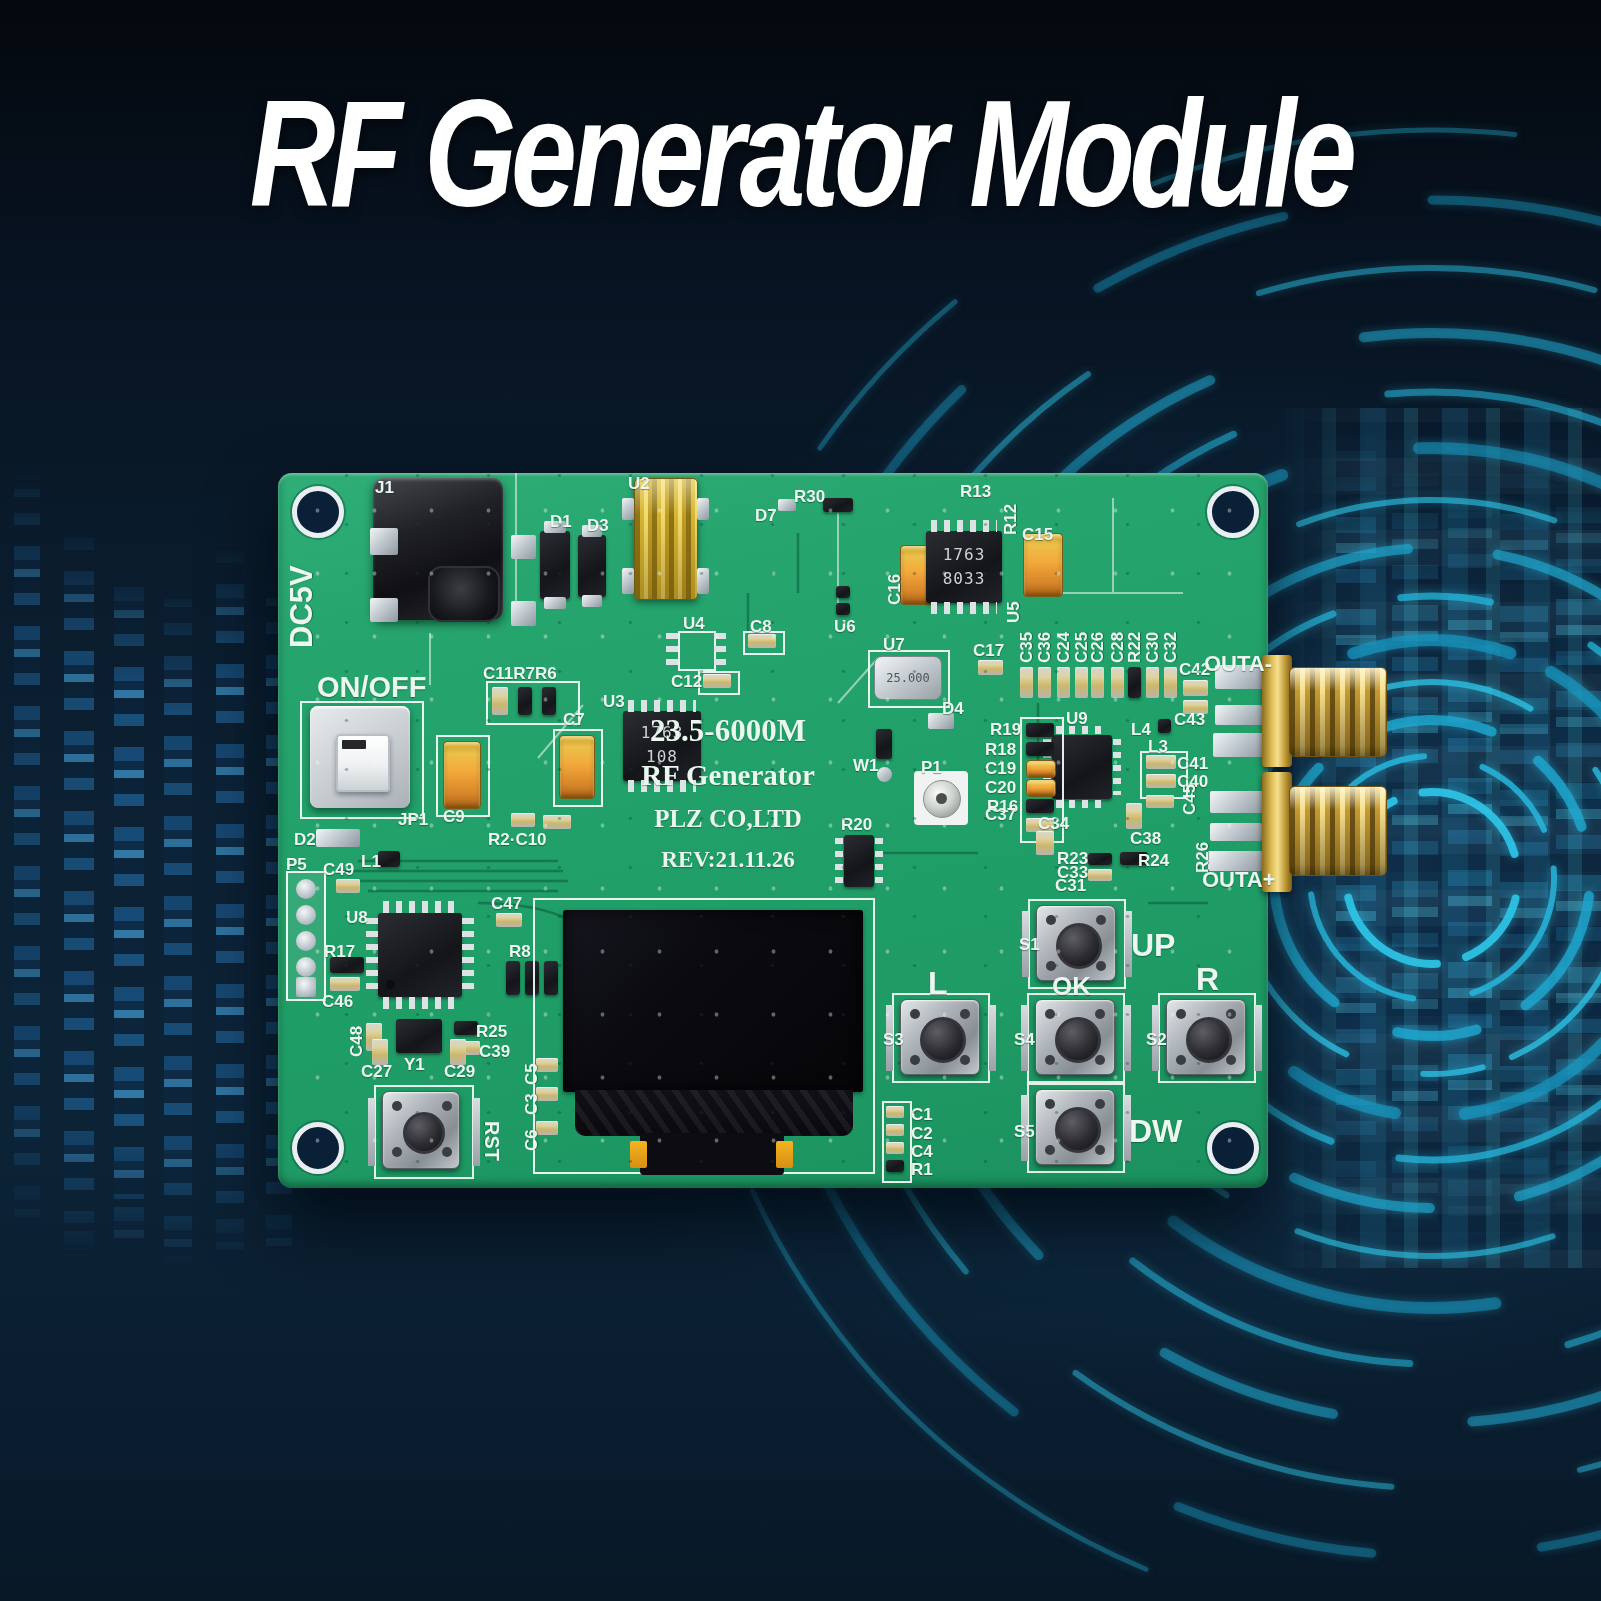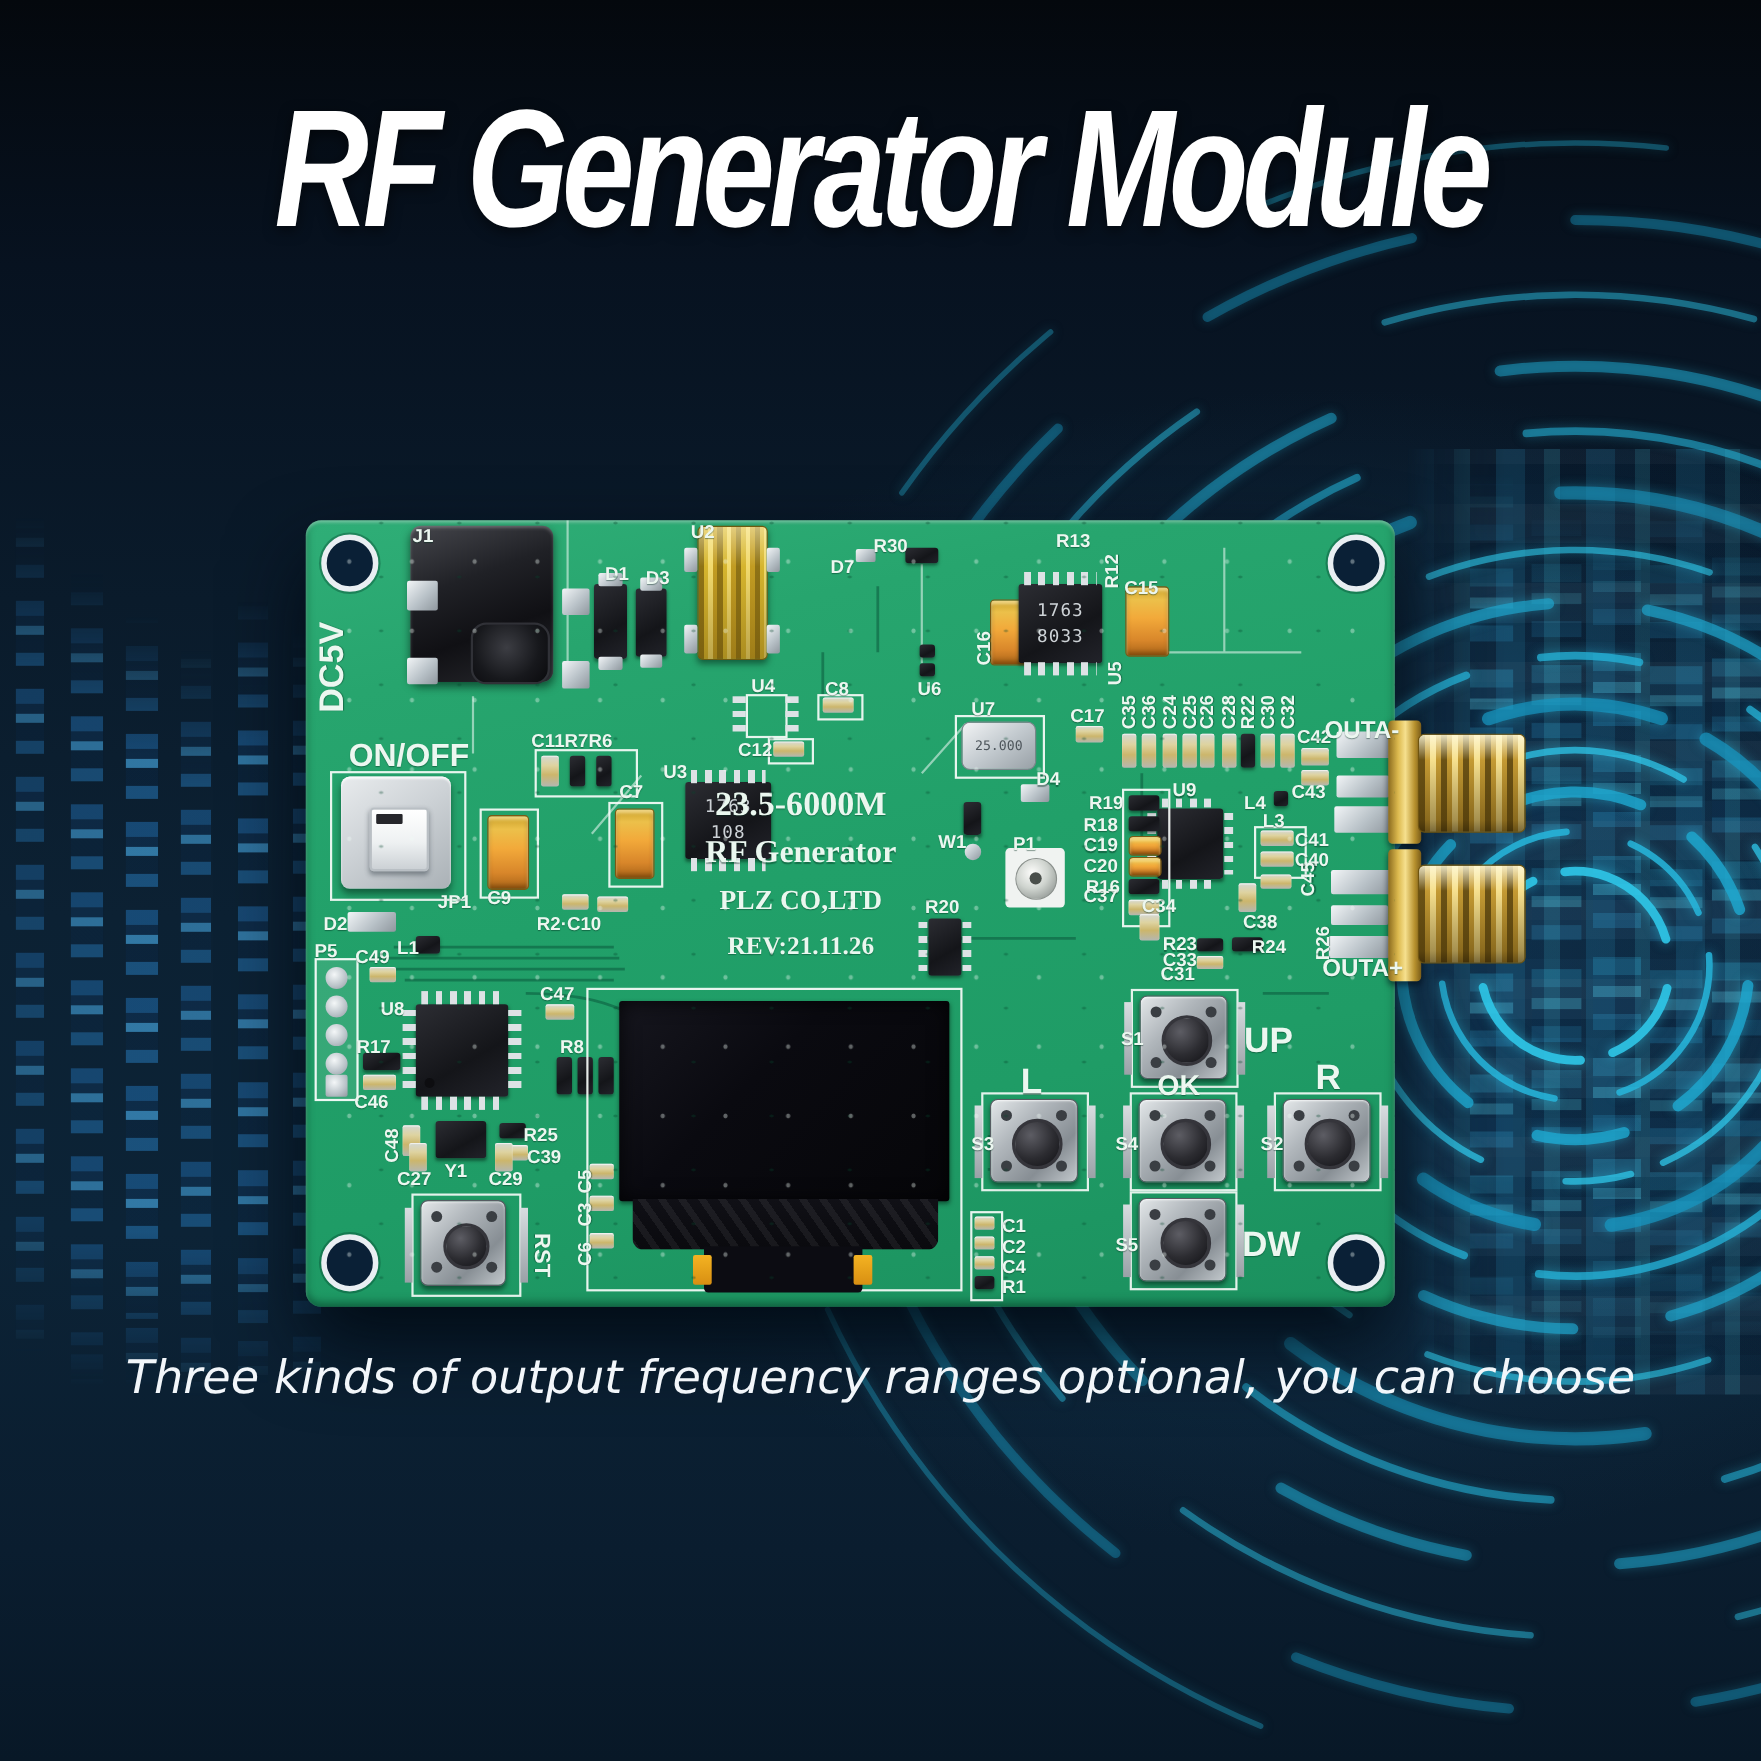--- a/index.html
+++ b/index.html
@@ -503,15 +503,14 @@
         <span class="silk" style="left: 916px; top: 400px; transform-origin: 0px 0px; transform: rotate(-90deg);">R26</span>
         <span class="silk" style="left: 70px; top: 584px; transform-origin: 0px 0px; transform: rotate(-90deg);">C48</span>
         <span class="silk" style="left: 245px; top: 612px; transform-origin: 0px 0px; transform: rotate(-90deg);">C5</span>
         <span class="silk" style="left: 245px; top: 642px; transform-origin: 0px 0px; transform: rotate(-90deg);">C3</span>
         <span class="silk" style="left: 245px; top: 678px; transform-origin: 0px 0px; transform: rotate(-90deg);">C6</span>
         <span class="silk" style="left: 224px; top: 648px; font-size: 20px; font-weight: 800; transform-origin: 0px 0px; transform: rotate(90deg);">RST</span>
       </div>
   </div>
 
   <div class="outro">
-    <div>Three kinds of output frequency ranges optional, you can choose</div>
   </div>
 </div>
 
 </body></html>

